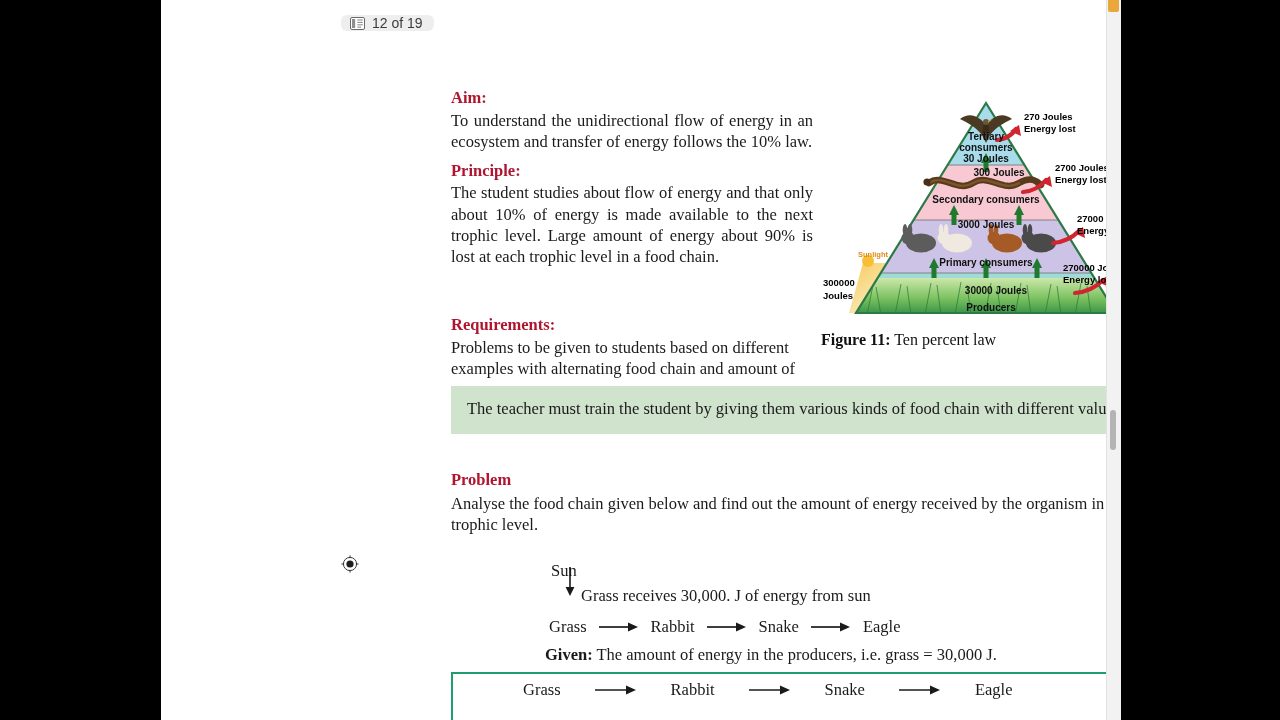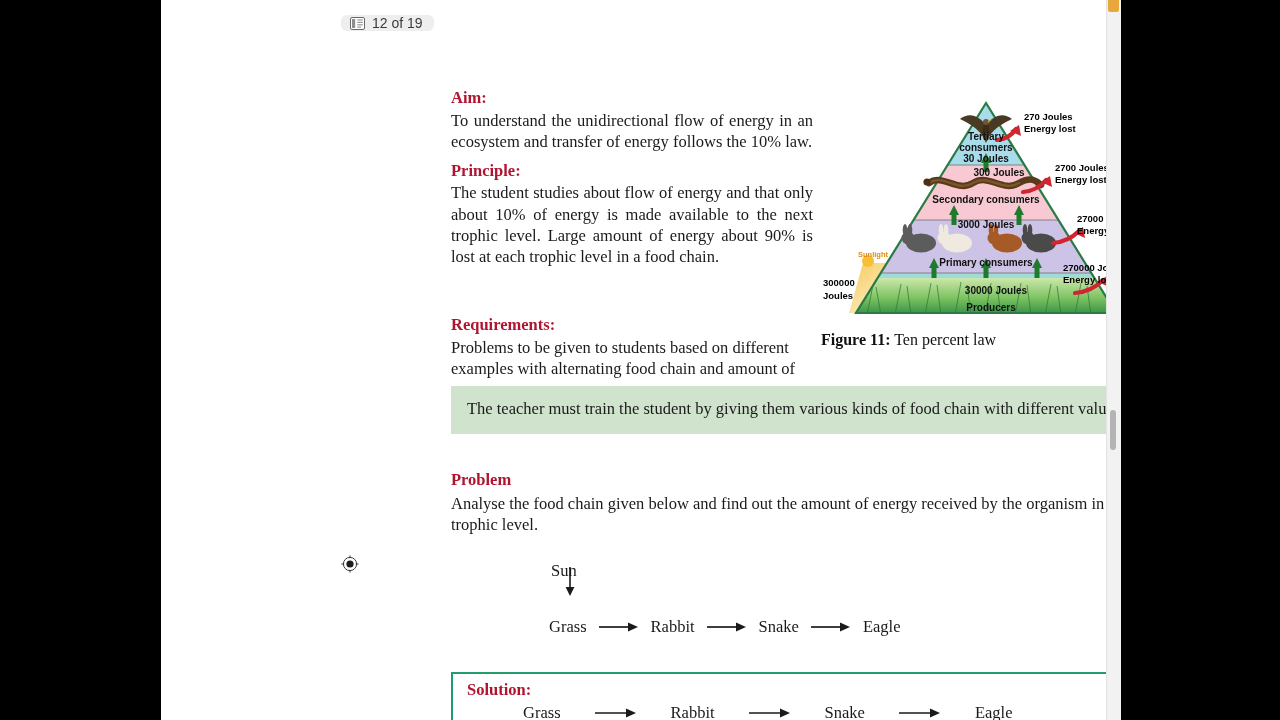--- a/index.html
+++ b/index.html
@@ -518,20 +518,21 @@
       </div>
 
       <div id="chain-diagram">
         <div id="sun-label">Sun</div>
         <div id="sun-arrow">
           <svg width="14" height="30" viewBox="0 0 14 30">
             <line x1="7" y1="0" x2="7" y2="22" stroke="#1a1a1a" stroke-width="1.6"></line>
             <polygon points="7,29 2.6,20 11.4,20" fill="#1a1a1a"></polygon>
           </svg>
         </div>
+        <div id="sun-note">Grass receives 30,000. J of energy from sun</div>
 
         <div id="chain-row">
           <span class="node">Grass</span>
           <span class="arr">
             <svg width="40" height="12" viewBox="0 0 40 12">
                 <line x1="0" y1="6" x2="31" y2="6" stroke="#1a1a1a" stroke-width="1.7"></line>
                 <polygon points="39,6 29,1.6 29,10.4" fill="#1a1a1a"></polygon>
               </svg>
           </span>
           <span class="node">Rabbit</span>
@@ -544,24 +545,27 @@
           <span class="node">Snake</span>
           <span class="arr">
             <svg width="40" height="12" viewBox="0 0 40 12">
                 <line x1="0" y1="6" x2="31" y2="6" stroke="#1a1a1a" stroke-width="1.7"></line>
                 <polygon points="39,6 29,1.6 29,10.4" fill="#1a1a1a"></polygon>
               </svg>
           </span>
           <span class="node">Eagle</span>
         </div>
 
+        <div id="given-line">
+          <b>Given:</b>
+          <span>The amount of energy in the producers, i.e. grass = 30,000 J.</span>
+        </div>
       </div>
 
       <div id="solution-box">
-        <div id="solution-label">Solution:</div>
         <div id="solution-chain">
           <span class="node">Grass</span>
           <span class="arr">
             <svg width="42" height="12" viewBox="0 0 42 12">
                 <line x1="0" y1="6" x2="33" y2="6" stroke="#1a1a1a" stroke-width="1.7"></line>
                 <polygon points="41,6 31,1.6 31,10.4" fill="#1a1a1a"></polygon>
               </svg>
           </span>
           <span class="node">Rabbit</span>
           <span class="arr">

